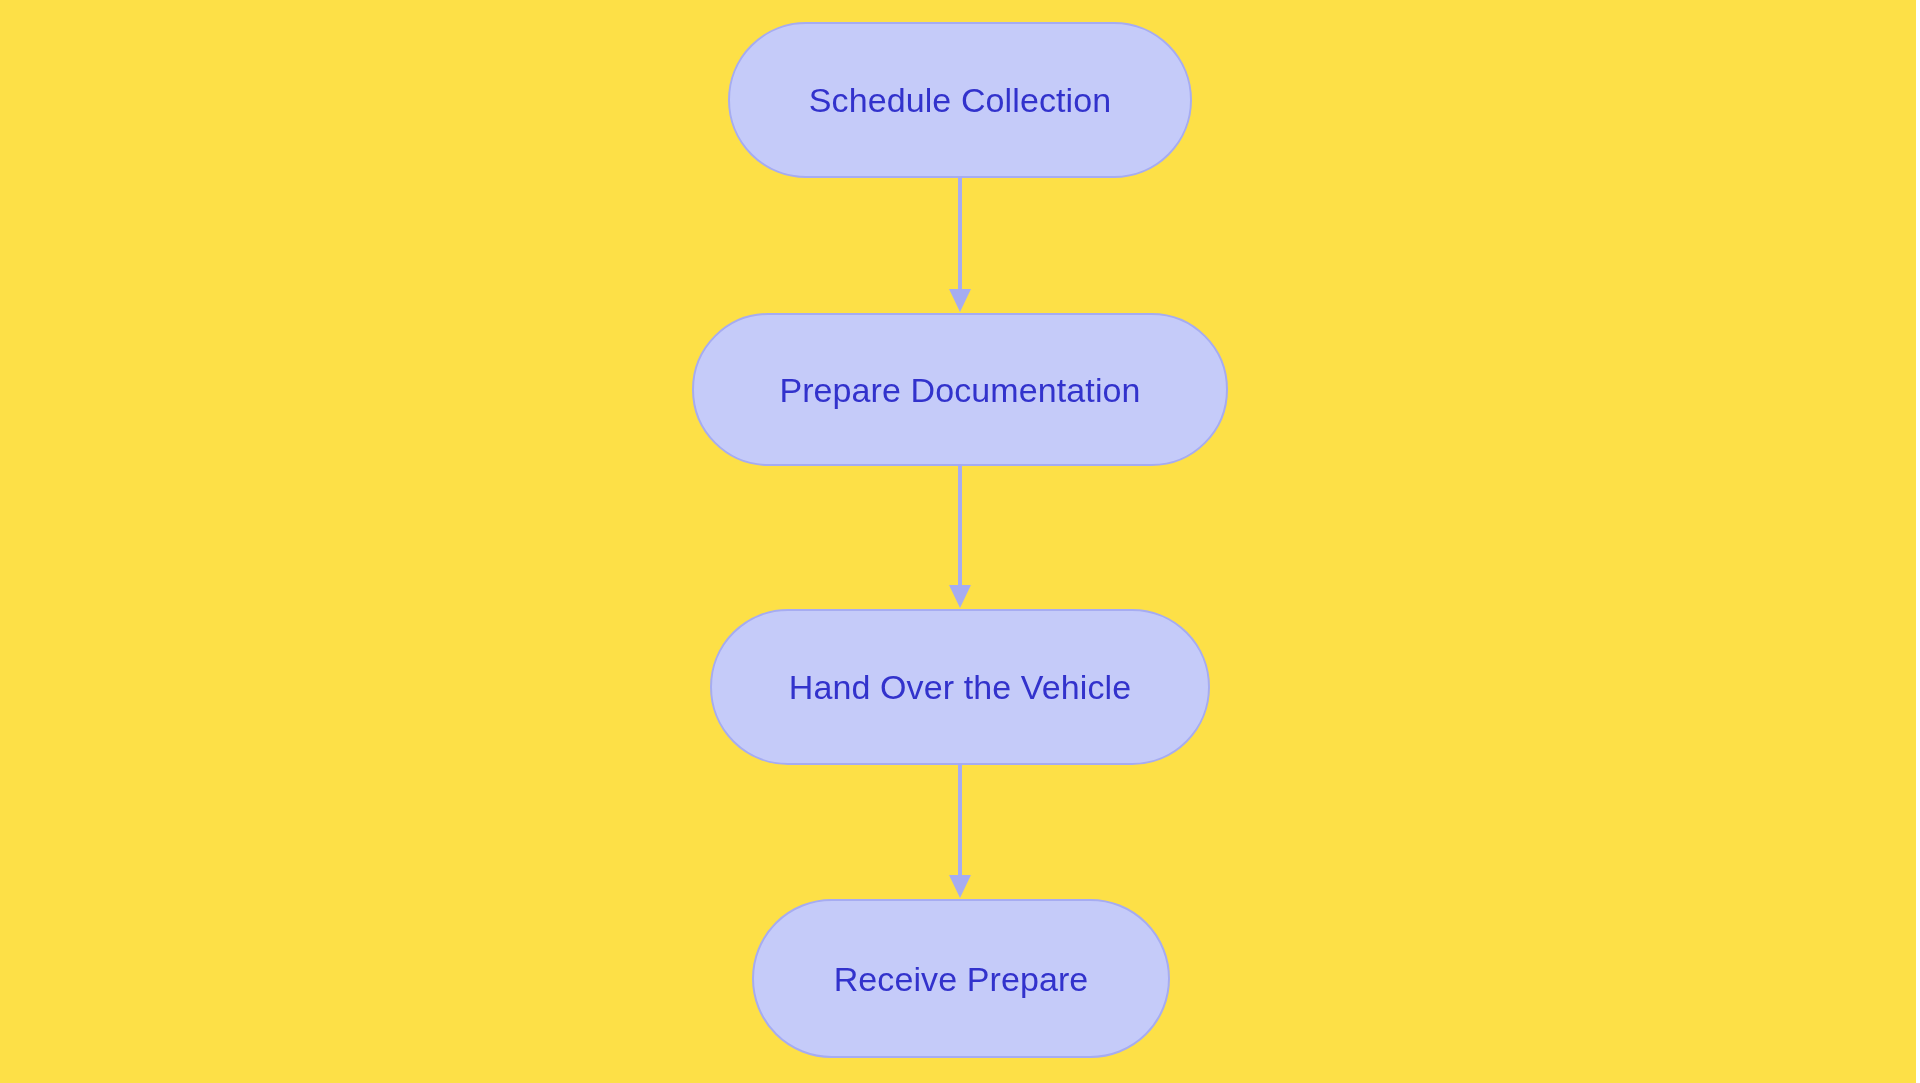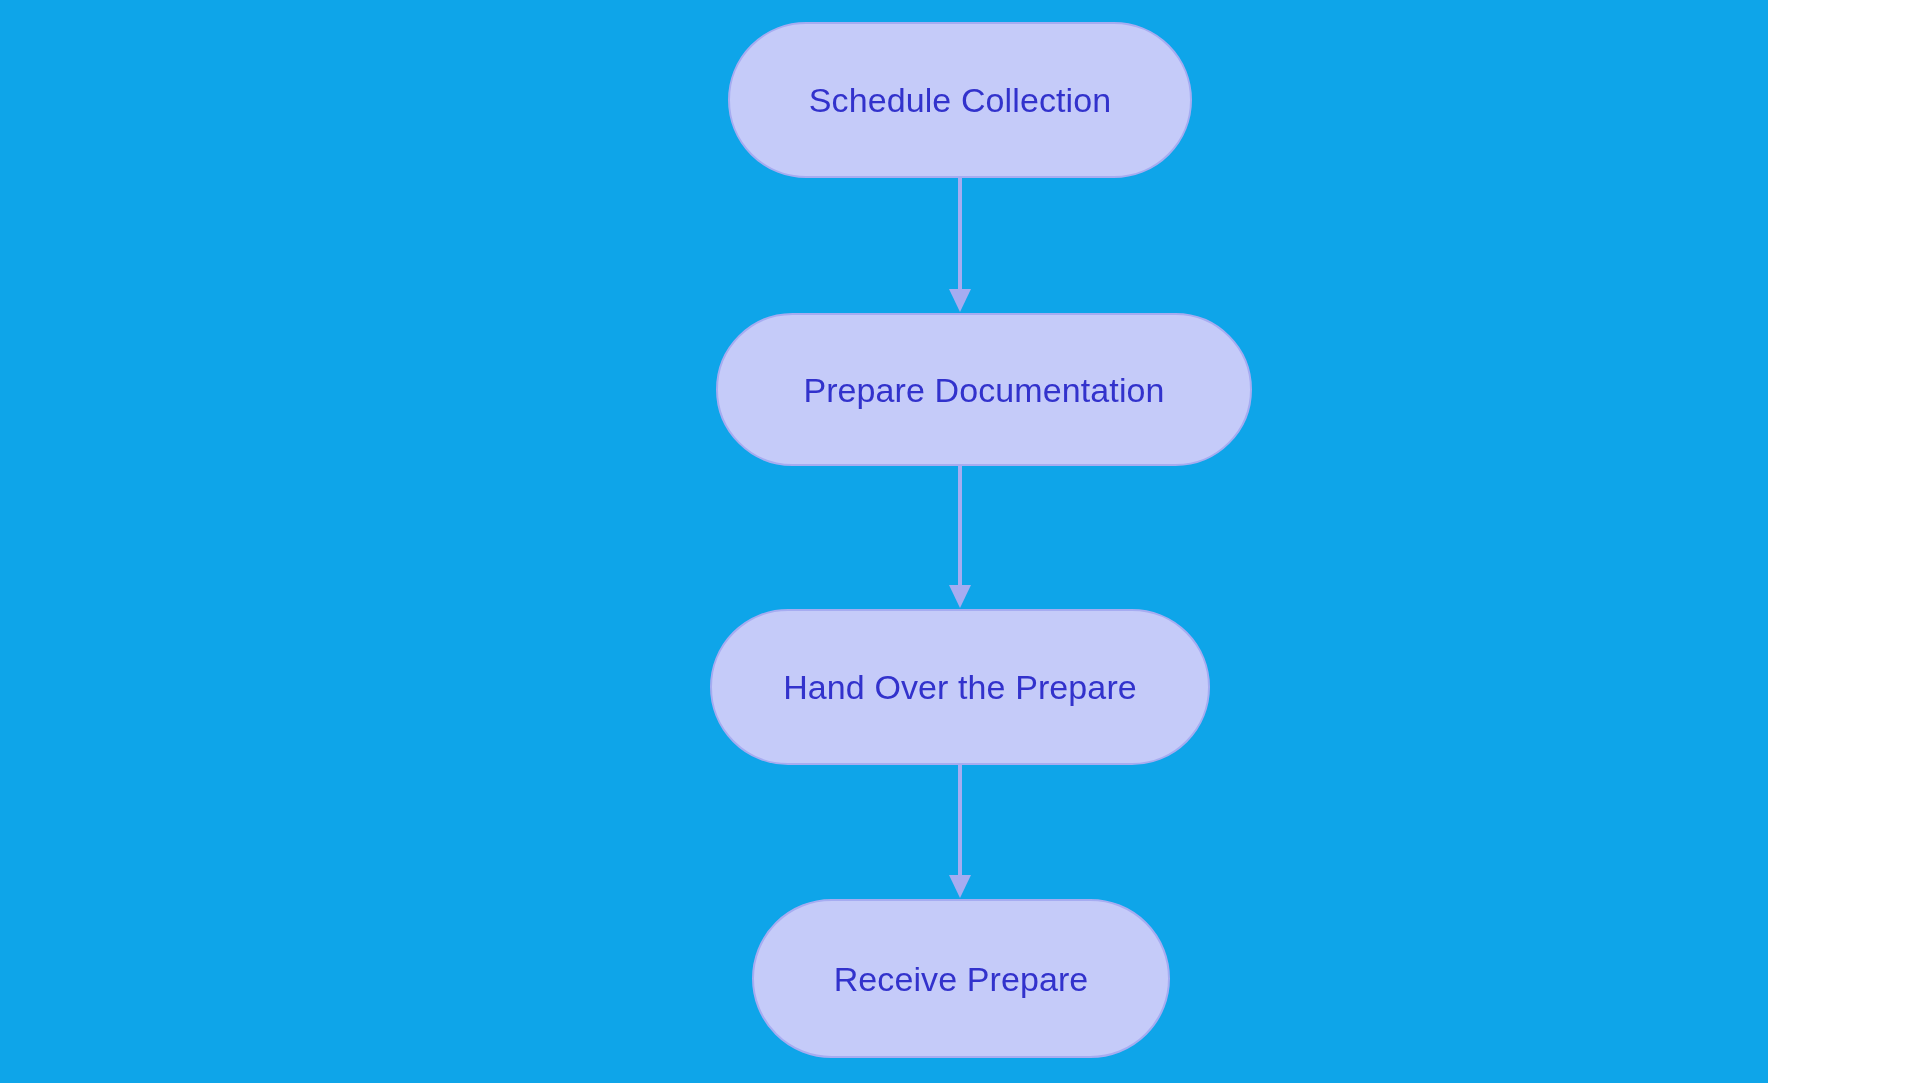--- a/index.html
+++ b/index.html
@@ -10,23 +10,23 @@
   body {
     width: 1920px;
     height: 1083px;
     background: #ffffff;
     font-family: "Liberation Sans", "DejaVu Sans", sans-serif;
     overflow: hidden;
   }
 
   #flow-canvas {
     position: relative;
-    width: 1768px;
+    width: 1916px;
     height: 1083px;
-    background: #0ea5e9;
+    background: #fde047;
   }
 
   
   .node {
     position: absolute;
     box-sizing: border-box;
     display: flex;
     align-items: center;
     justify-content: center;
     background: #c5cbf9;
@@ -38,21 +38,21 @@
     color: #3232cc;
     font-size: 34px;
     font-weight: 400;
     letter-spacing: 0.1px;
     line-height: 1;
     white-space: nowrap;
     user-select: none;
   }
 
   .node-1 { left: 728px;  top: 22px;   width: 464px; height: 156px; }
-  .node-2 { left: 716px;  top: 313px;  width: 536px; height: 153px; align-items: center; }
+  .node-2 { left: 692px;  top: 313px;  width: 536px; height: 153px; align-items: center; }
   .node-3 { left: 710px;  top: 609px;  width: 500px; height: 156px; }
   .node-4 { left: 752px;  top: 899px;  width: 418px; height: 159px; }
 
   
   .connector {
     position: absolute;
     left: 0;
     top: 0;
     width: 1920px;
     height: 1083px;
@@ -95,20 +95,20 @@
 
   <div class="node node-1">
     <span class="node-label">Schedule Collection</span>
   </div>
 
   <div class="node node-2">
     <span class="node-label">Prepare Documentation</span>
   </div>
 
   <div class="node node-3">
-    <span class="node-label">Hand Over the Prepare</span>
+    <span class="node-label">Hand Over the Vehicle</span>
   </div>
 
   <div class="node node-4">
     <span class="node-label">Receive Prepare</span>
   </div>
 
 </div>
 
 </body></html>

